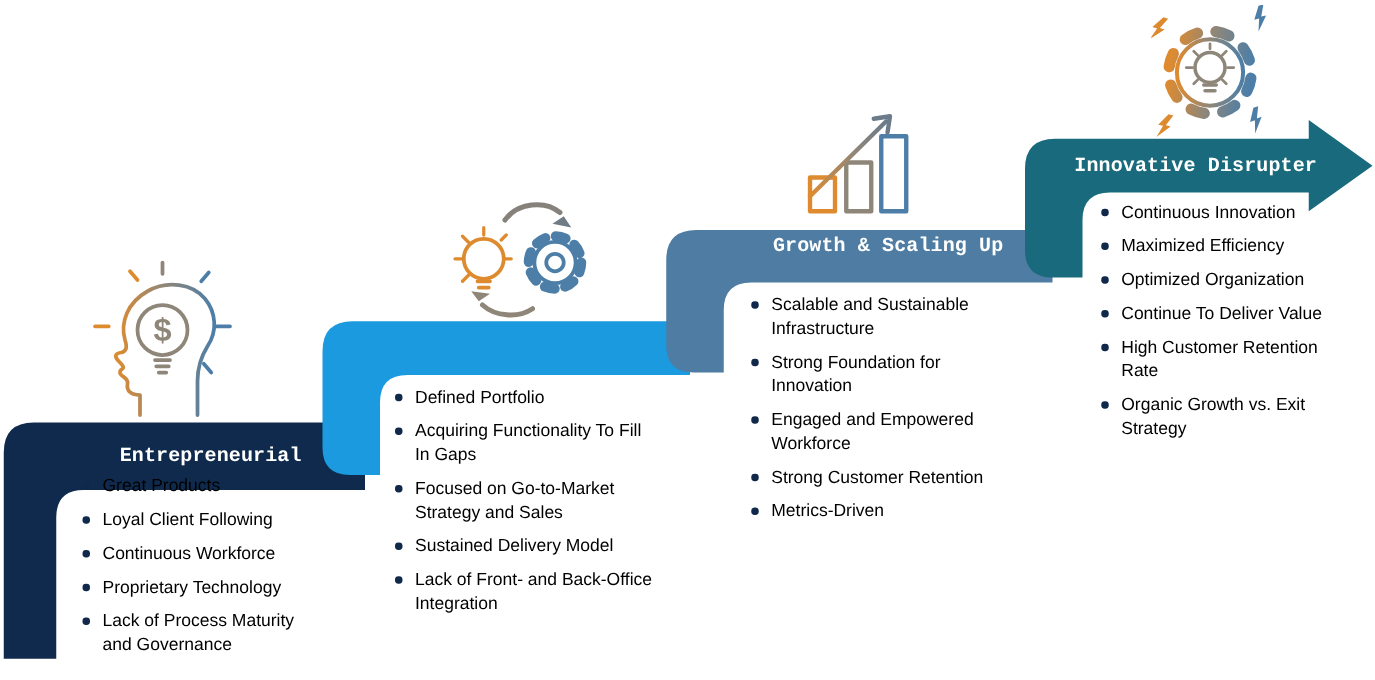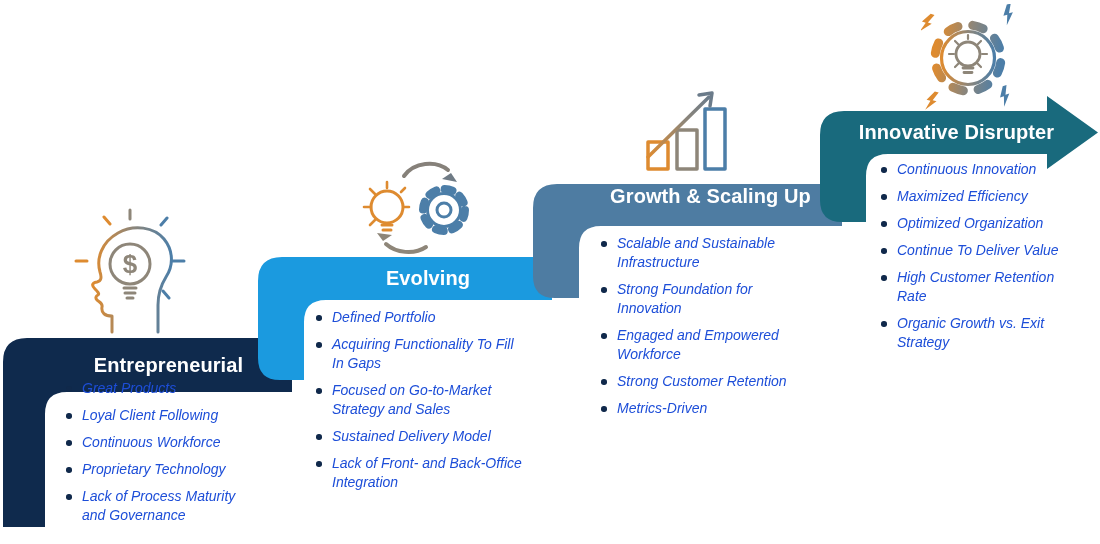--- a/index.html
+++ b/index.html
@@ -3,46 +3,45 @@
 <meta charset="utf-8">
 <style>
   html,body{margin:0;padding:0;background:#ffffff;}
   .canvas{
     position:relative;width:1100px;height:544px;overflow:hidden;
     font-family:"Liberation Sans", sans-serif;background:#ffffff;
   }
   .stair-svg,.icon-svg{position:absolute;pointer-events:none;}
   .stage-title{
     position:absolute;display:flex;align-items:center;justify-content:center;
-    color:#ffffff;font-weight:700;font-size:20px;white-space:nowrap;letter-spacing:.1px;
+    color:#ffffff;font-weight:700;font-size:16px;white-space:nowrap;letter-spacing:.1px;font-family:Liberation Mono, monospace;
   }
   .bullets{
     position:absolute;margin:0;padding:0 0 0 18px;list-style:none;
-    color:#1d4ed8;font-size:14px;line-height:19px;font-style:italic;
+    color:#000000;font-size:14px;line-height:19px;
   }
   .bullets li{position:relative;margin:0 0 8px 0;}
   .bullets li::before{
     content:"";position:absolute;left:-16px;top:7px;width:5.5px;height:5.5px;
     border-radius:50%;background:#10294b;
   }
 </style>
 </head>
 <body>
 
 <div class="canvas">
 
   <svg class="stair-svg" style="left:0;top:0" width="1100" height="544" viewBox="0 0 1100 544">
     <path fill="#0f2a4d" d="M 3 362 Q 3 338 27 338 L 292 338 L 292 392 L 67 392 Q 45 392 45 414 L 45 527 L 3 527 Z"></path>
     <path fill="#1b9adf" d="M 258 281 Q 258 257 282 257 L 552 257 L 552 300 L 326 300 Q 304 300 304 322 L 304 380 L 280 380 Q 258 380 258 358 Z"></path>
     <path fill="#4e7ca2" d="M 533 208 Q 533 184 557 184 L 842 184 L 842 226 L 601 226 Q 579 226 579 248 L 579 298 L 555 298 Q 533 298 533 276 Z"></path>
     <path fill="#196a7d" d="M 820 135 Q 820 111 844 111 L 1047 111 L 1047 96 L 1098 132.5 L 1047 169 L 1047 154 L 888 154 Q 866 154 866 176 L 866 222 L 842 222 Q 820 222 820 200 Z"></path>
   </svg>
 
   <div class="stage-title" style="left:45px;top:338px;width:247px;height:54px">Entrepreneurial</div>
-  <div class="stage-title" style="left:304px;top:257px;width:248px;height:43px">Evolving</div>
   <div class="stage-title" style="left:579px;top:184px;width:263px;height:25px">Growth &amp; Scaling Up</div>
   <div class="stage-title" style="left:866px;top:111px;width:181px;height:43px">Innovative Disrupter</div>
 
   <ul class="bullets" style="left:64px;top:379px;width:178px">
     <li>Great Products</li>
     <li>Loyal Client Following</li>
     <li>Continuous Workforce</li>
     <li>Proprietary Technology</li>
     <li>Lack of Process Maturity and Governance</li>
   </ul>

